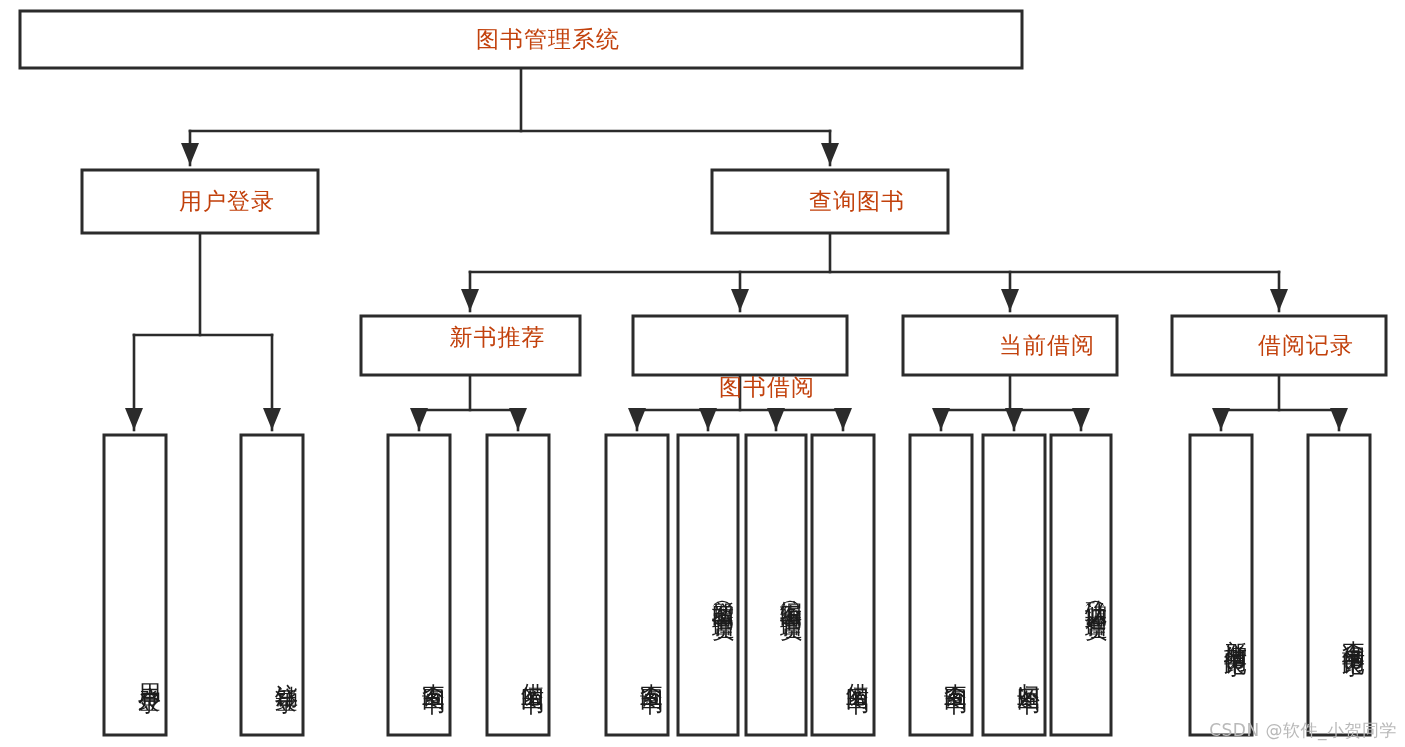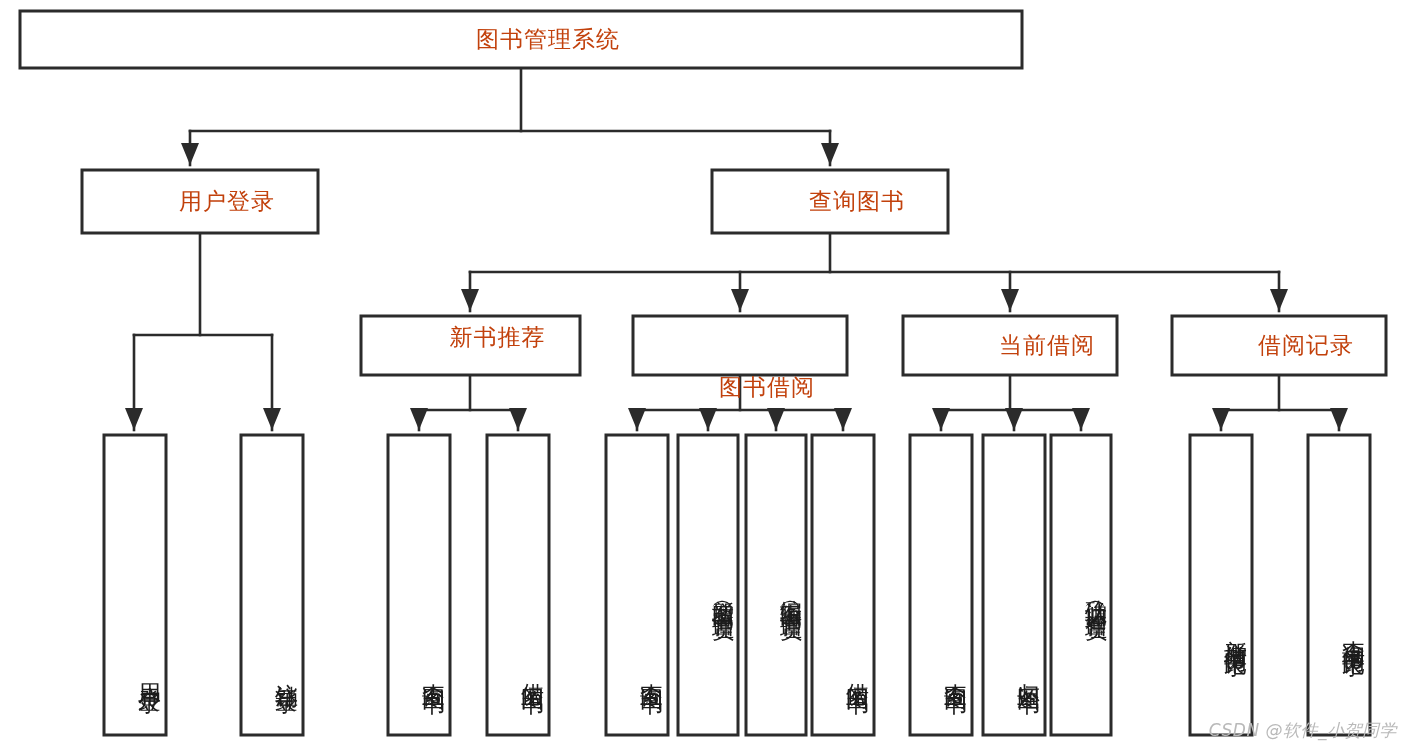--- a/index.html
+++ b/index.html
@@ -70,21 +70,20 @@
   }
   .watermark {
     position: absolute;
     right: 8px;
     bottom: 5px;
     color: #b9b9b9;
     font-size: 17px;
     letter-spacing: 0.5px;
     white-space: nowrap;
     pointer-events: none;
-    font-style: italic;
   }
 </style>
 </head>
 <body>
 
 <div id="diagram-root">
   <svg id="diagram-svg" viewBox="0 0 1405 747">
     <g id="edges-layer">
         <line x1="521" y1="68" x2="521" y2="131" class="edge-line"></line>
         <line x1="190" y1="131" x2="830" y2="131" class="edge-line"></line>

